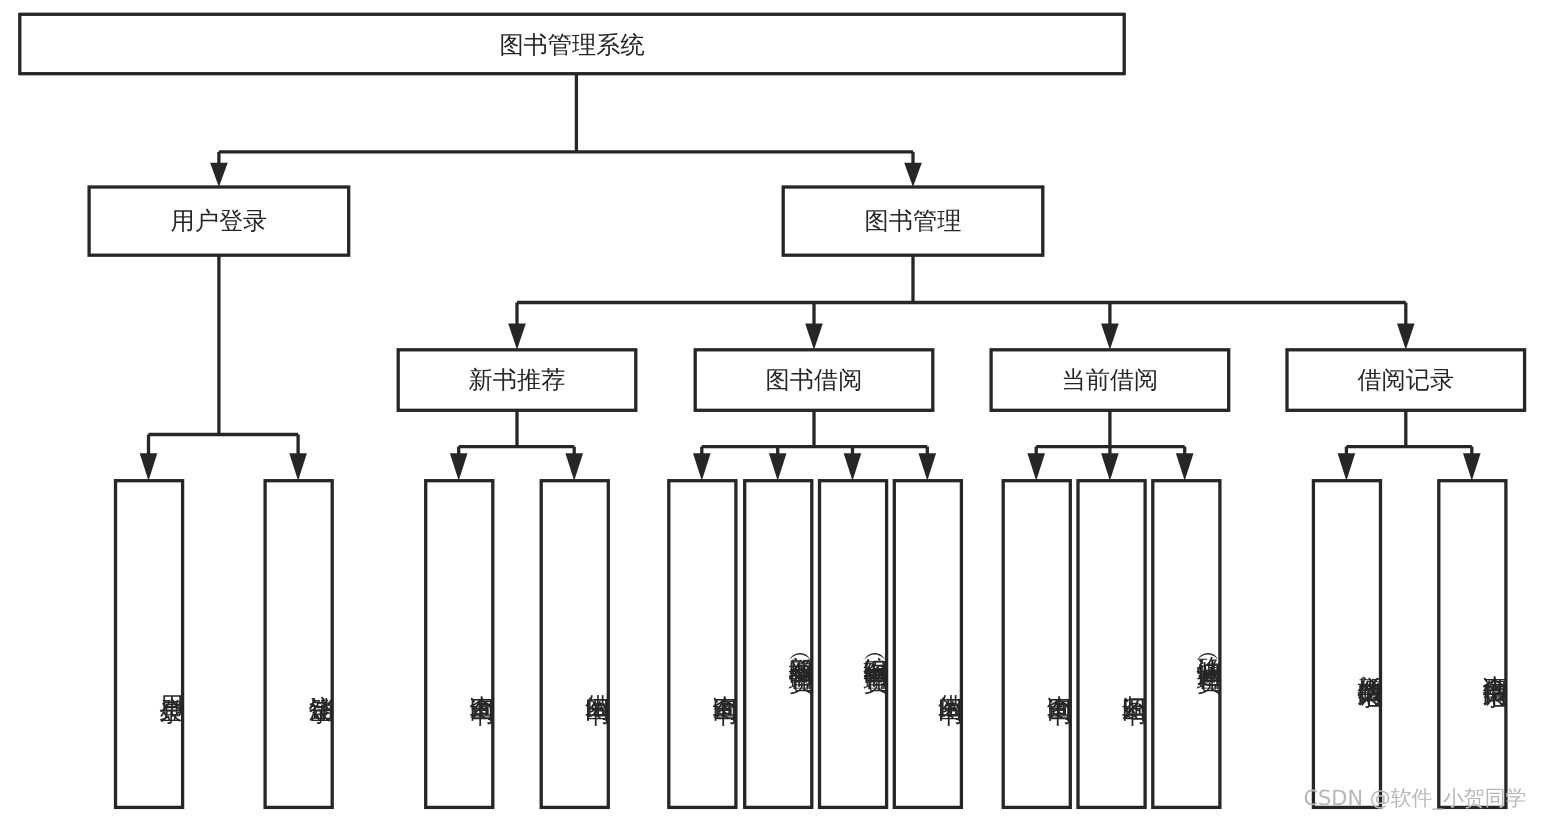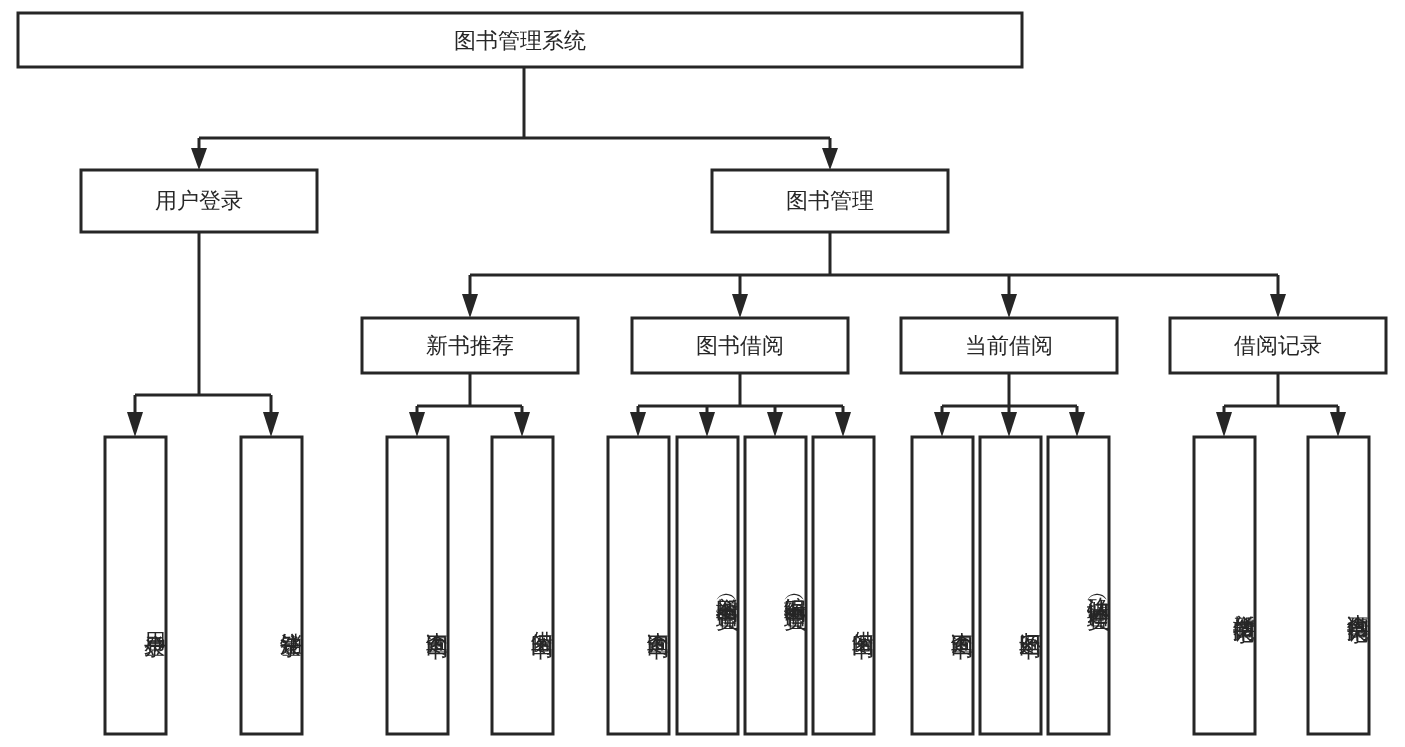--- a/index.html
+++ b/index.html
@@ -220,14 +220,15 @@
   <div class="vlabel" style="left:745px; top:443px; width:61px; height:290px;">编辑图书（管理员）</div>
   <div class="vlabel" style="left:813px; top:508px; width:61px; height:220px;">借阅图书</div>
 
   <div class="vlabel" style="left:912px; top:508px; width:61px; height:220px;">查询图书</div>
   <div class="vlabel" style="left:980px; top:508px; width:61px; height:220px;">归还图书</div>
   <div class="vlabel" style="left:1048px; top:443px; width:61px; height:290px;">确认归还（管理员）</div>
 
   <div class="vlabel" style="left:1194px; top:472px; width:61px; height:260px;">新增借阅记录</div>
   <div class="vlabel" style="left:1308px; top:472px; width:61px; height:260px;">查询借阅记录</div>
 
+  <div class="watermark">CSDN @软件_小贺同学</div>
 
 </div>
 
 </body></html>

